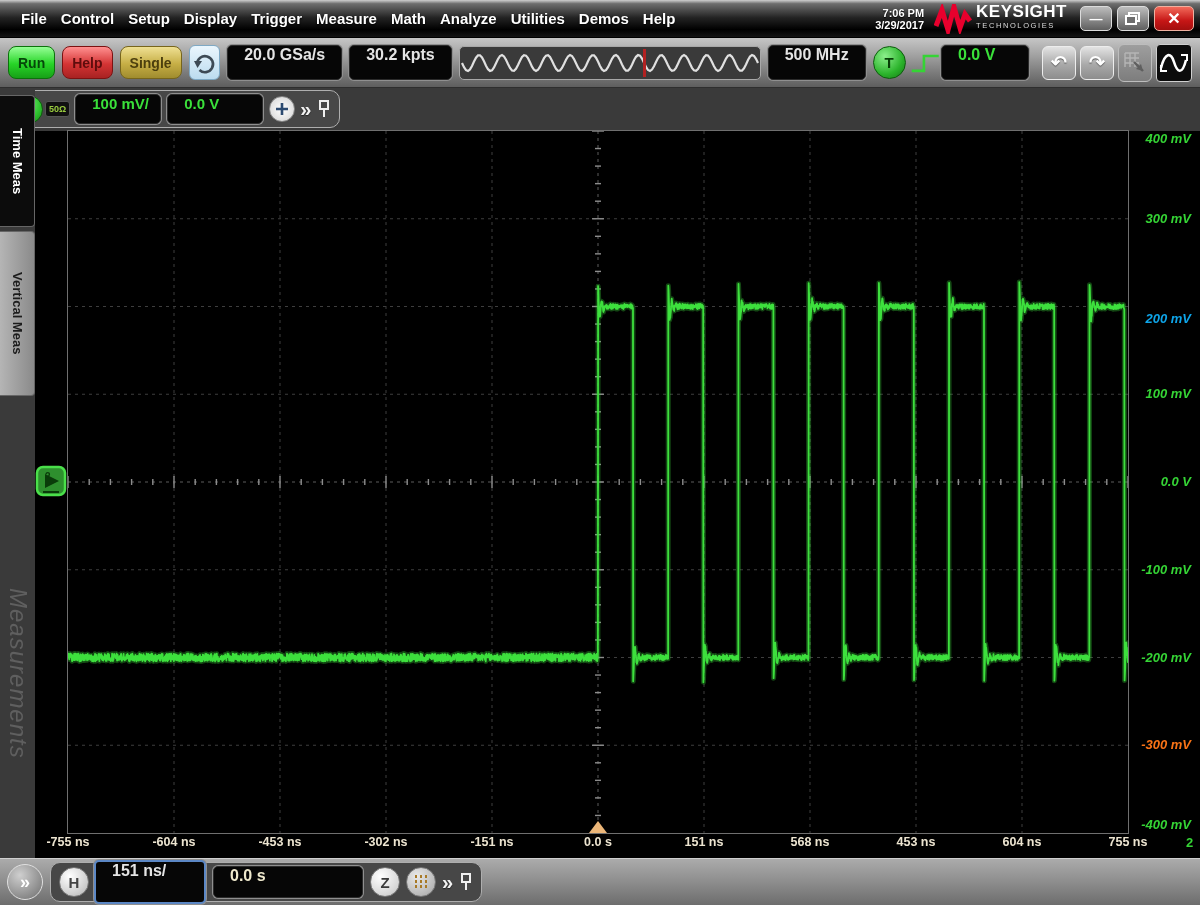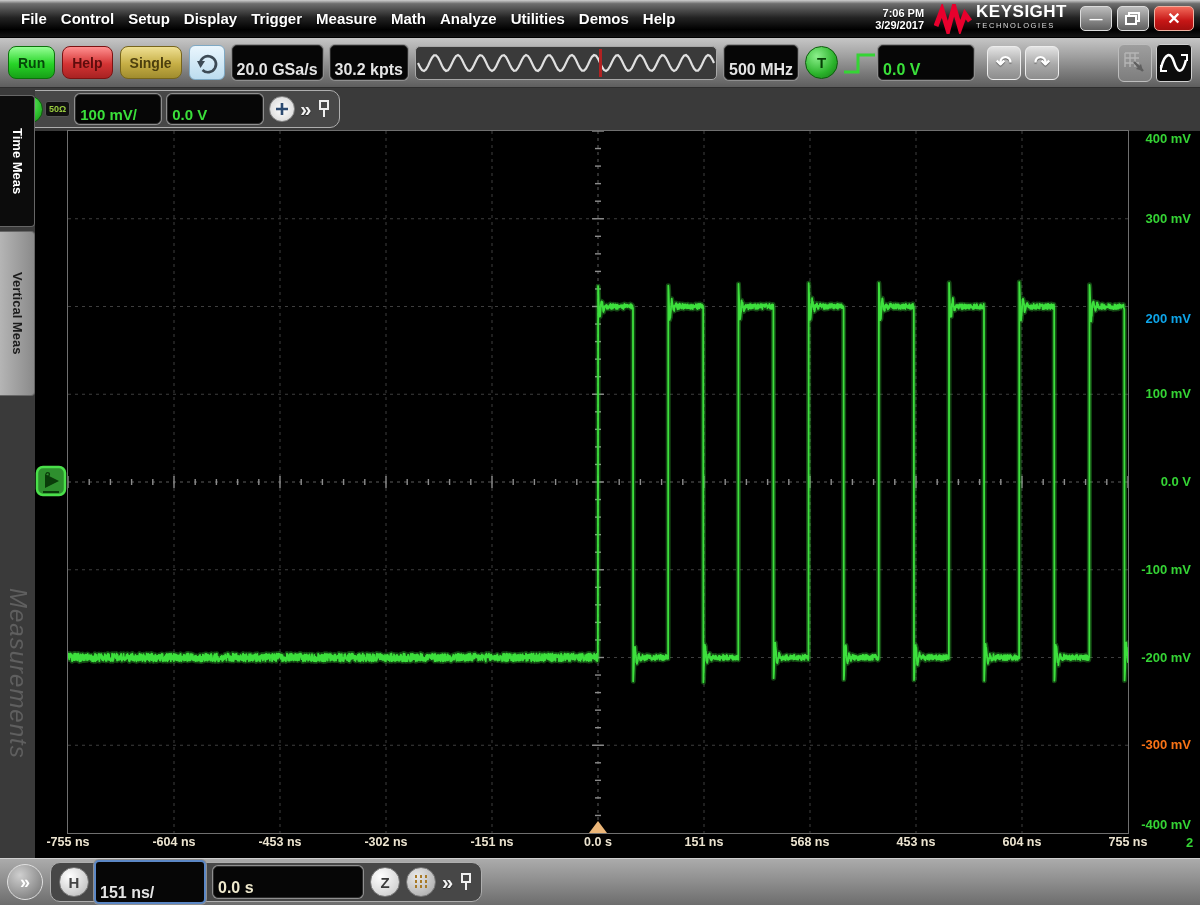--- a/index.html
+++ b/index.html
@@ -31,21 +31,21 @@
     display:flex;align-items:center;padding:0 8px;border-bottom:1px solid #2e2e2e;}
   .acqbtn{height:33px;border-radius:8px;padding:0 9px;font-size:14px;font-weight:bold;
     display:flex;align-items:center;margin-right:7px;}
   .run{background:linear-gradient(#96ff96,#27d427 55%,#17a017);border:1px solid #0b720b;color:#06470a;}
   .stop{background:linear-gradient(#ff9090,#d43434 55%,#a82222);border:1px solid #7c1212;color:#5e0d0d;}
   .single{background:linear-gradient(#efe093,#c6ae45 55%,#a08c2e);border:1px solid #77651c;color:#4c3f0e;}
   .squarebtn{width:36px;height:35px;border-radius:6px;display:flex;align-items:center;
     justify-content:center;margin-right:7px;}
   .refresh{background:linear-gradient(#eaf6fd,#bcdcef);border:1px solid #7fa9c4;}
   .lcd{background:#060606;border:1px solid #2b2b2b;box-shadow:0 0 0 1px #8f8f8f;
-    border-radius:5px;height:35px;display:flex;align-items:flex-end;padding:0 4px;
+    border-radius:5px;height:35px;display:flex;align-items:flex-start;padding:0 16px;
     font-size:16px;font-weight:bold;color:#e4e4e4;margin-right:7px;white-space:nowrap;}
   .lcd.green{color:#3ae03a;}
   .wavestrip{width:302px;height:34px;background:#3a3a3a;border:1px solid #a8a8a8;
     border-radius:5px;margin-right:7px;position:relative;overflow:hidden;flex:none;}
   .tbadge{width:33px;height:33px;border-radius:50%;flex:none;
     background:radial-gradient(circle at 35% 30%,#8cf08c,#2bb32b 60%,#157815);
     border:1px solid #0c5c0c;color:#063f06;font-weight:bold;font-size:15px;
     display:flex;align-items:center;justify-content:center;margin-right:4px;}
   .graybtn{width:34px;height:34px;border-radius:6px;margin-right:4px;flex:none;
     background:linear-gradient(#e3e3e3,#a9a9a9 55%,#8d8d8d);border:1px solid #ededed;
@@ -82,21 +82,21 @@
   .vtab.active{background:#0c0c0c;color:#fff;}
   .vtab.idle{background:linear-gradient(90deg,#b5b5b5,#8a8a8a);color:#1c1c1c;}
   .watermark{position:absolute;left:2px;top:500px;width:32px;height:240px;color:#5f5f5f;
     writing-mode:vertical-rl;font-size:24px;font-style:italic;letter-spacing:1px;
     display:flex;align-items:center;}
 
   
   .plot{position:absolute;left:68px;top:43px;width:1060px;height:702px;background:#000;
     outline:1px solid #6f6f6f;}
   .ylabels{position:absolute;left:1132px;top:43px;width:62px;height:702px;}
-  .ylab{position:absolute;right:3px;font-size:13px;font-weight:bold;white-space:nowrap;}
+  .ylab{position:absolute;right:3px;font-size:13px;font-weight:bold;white-space:nowrap;font-style:italic;}
   .xlab{position:absolute;top:747px;transform:translateX(-50%);font-size:12.5px;
     font-weight:bold;white-space:nowrap;}
   .ch-right{position:absolute;left:1186px;top:747px;font-size:13px;font-weight:bold;color:#35d435;}
   .gndmark{position:absolute;left:35px;top:377px;}
 
   
   .footer{position:absolute;left:0;top:858px;width:1200px;height:47px;
     background:linear-gradient(#ababab,#8d8d8d 50%,#6d6d6d);border-top:1px solid #cfcfcf;}
   .expander{position:absolute;left:7px;top:5px;width:36px;height:36px;border-radius:50%;
     background:radial-gradient(circle at 35% 30%,#cfcfcf,#8a8a8a 70%,#707070);

